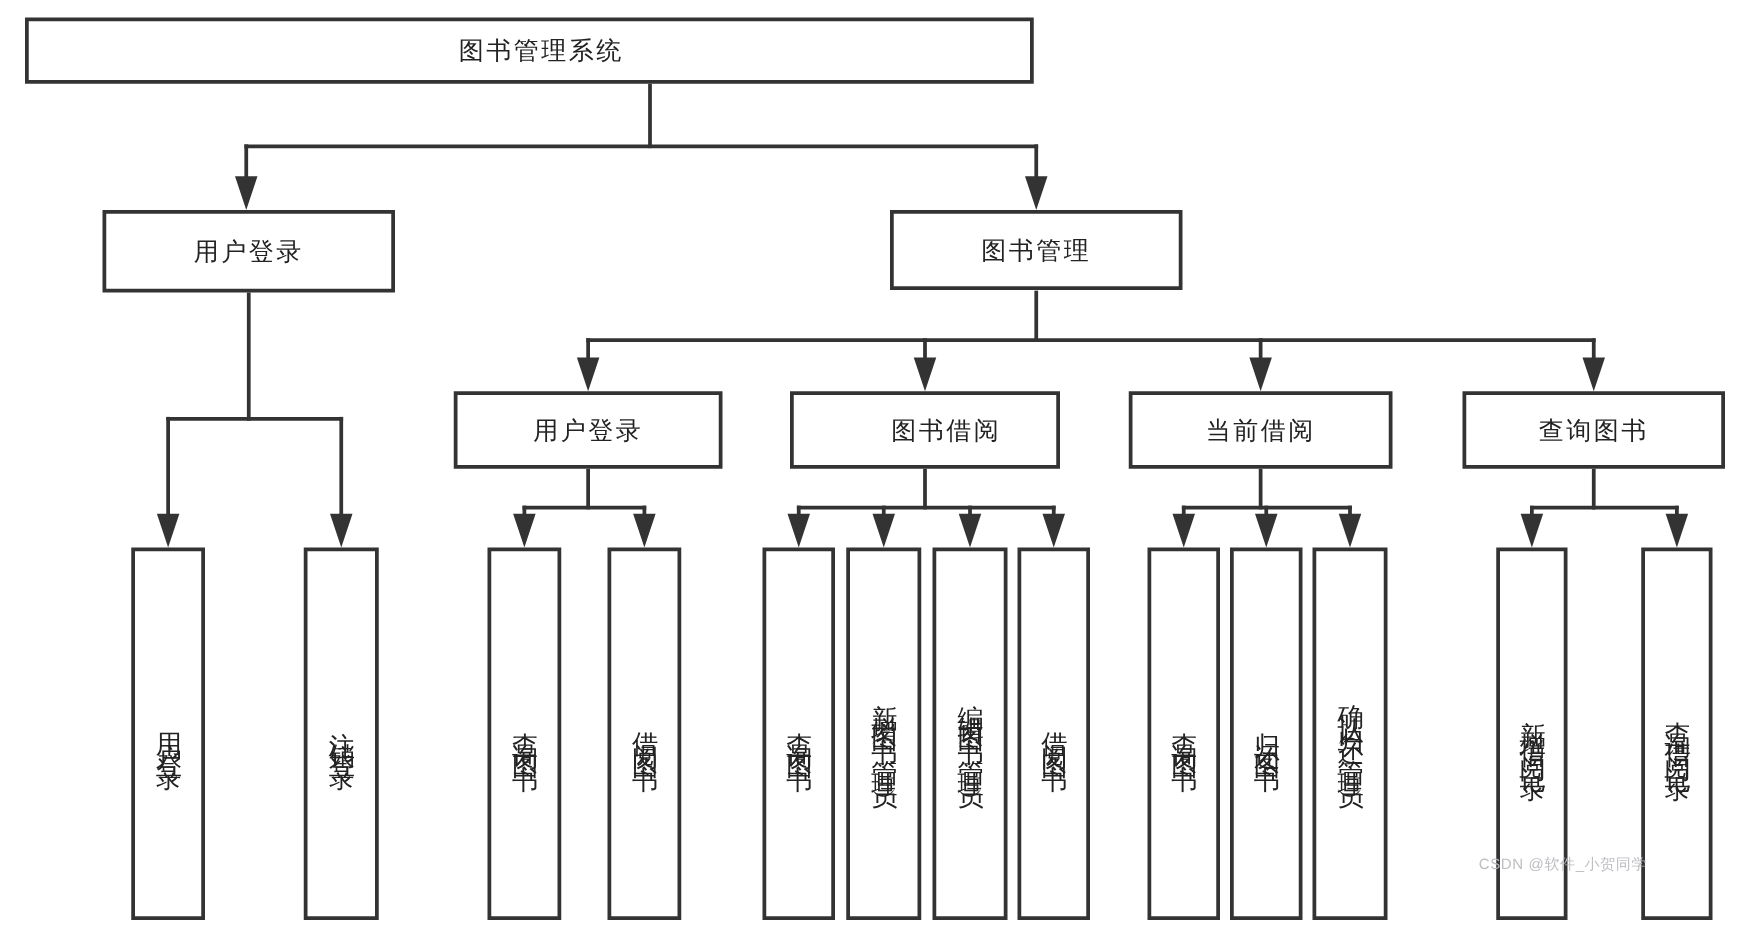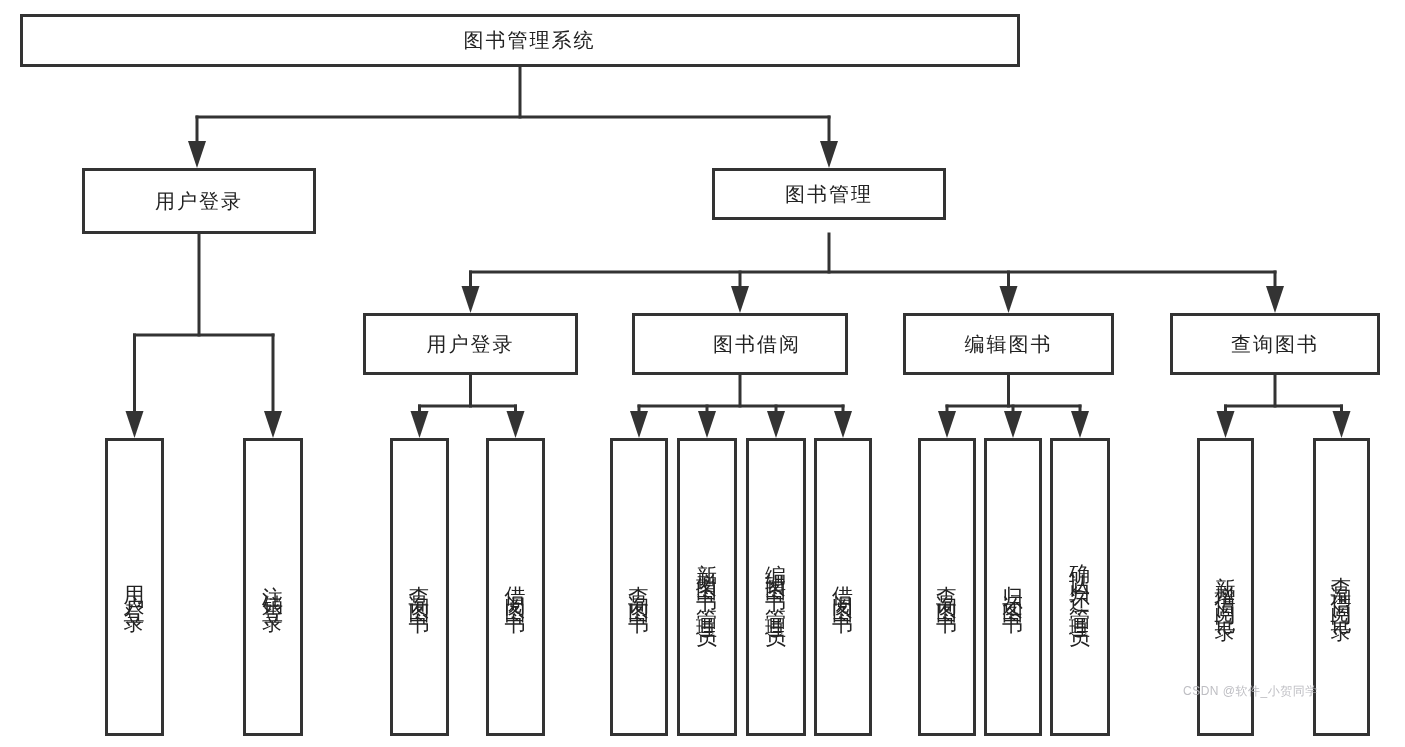--- a/index.html
+++ b/index.html
@@ -121,39 +121,39 @@
       <polygon points="767,411 785,411 776,438"></polygon>
       <polygon points="834,411 852,411 843,438"></polygon>
       <polygon points="938,411 956,411 947,438"></polygon>
       <polygon points="1004,411 1022,411 1013,438"></polygon>
       <polygon points="1071,411 1089,411 1080,438"></polygon>
       <polygon points="1216.5,411 1234.5,411 1225.5,438"></polygon>
       <polygon points="1332.5,411 1350.5,411 1341.5,438"></polygon>
     </g>
   </svg>
 
-  <div class="node h" style="left:20px; top:14px; width:1000px; height:53px;padding-left:19px;">
+  <div class="node h" style="left:20px; top:14px; width:807px; height:53px;padding-left:19px;">
     <span>图书管理系统</span>
   </div>
 
   <div class="node h" style="left:82px; top:168px; width:234px; height:66px;">
     <span>用户登录</span>
   </div>
-  <div class="node h" style="left:712px; top:168px; width:234px; height:52px;justify-content:center;">
+  <div class="node h" style="left:712px; top:168px; width:234px; height:64px;justify-content:center;">
     <span>图书管理</span>
   </div>
 
   <div class="node h" style="left:363px; top:313px; width:215px; height:62px;">
     <span>用户登录</span>
   </div>
   <div class="node h" style="left:632px; top:313px; width:216px; height:62px;padding-left:34px;">
     <span>图书借阅</span>
   </div>
   <div class="node h" style="left:903px; top:313px; width:211px; height:62px;">
-    <span>编辑图书</span>
+    <span>当前借阅</span>
   </div>
   <div class="node h" style="left:1170px; top:313px; width:210px; height:62px;">
     <span>查询图书</span>
   </div>
 
   <div class="node v" style="left:105px; top:438px; width:59px; height:298px;">
     <span>用户登录</span>
   </div>
   <div class="node v" style="left:243px; top:438px; width:60px; height:298px;">
     <span>注销登录</span>

